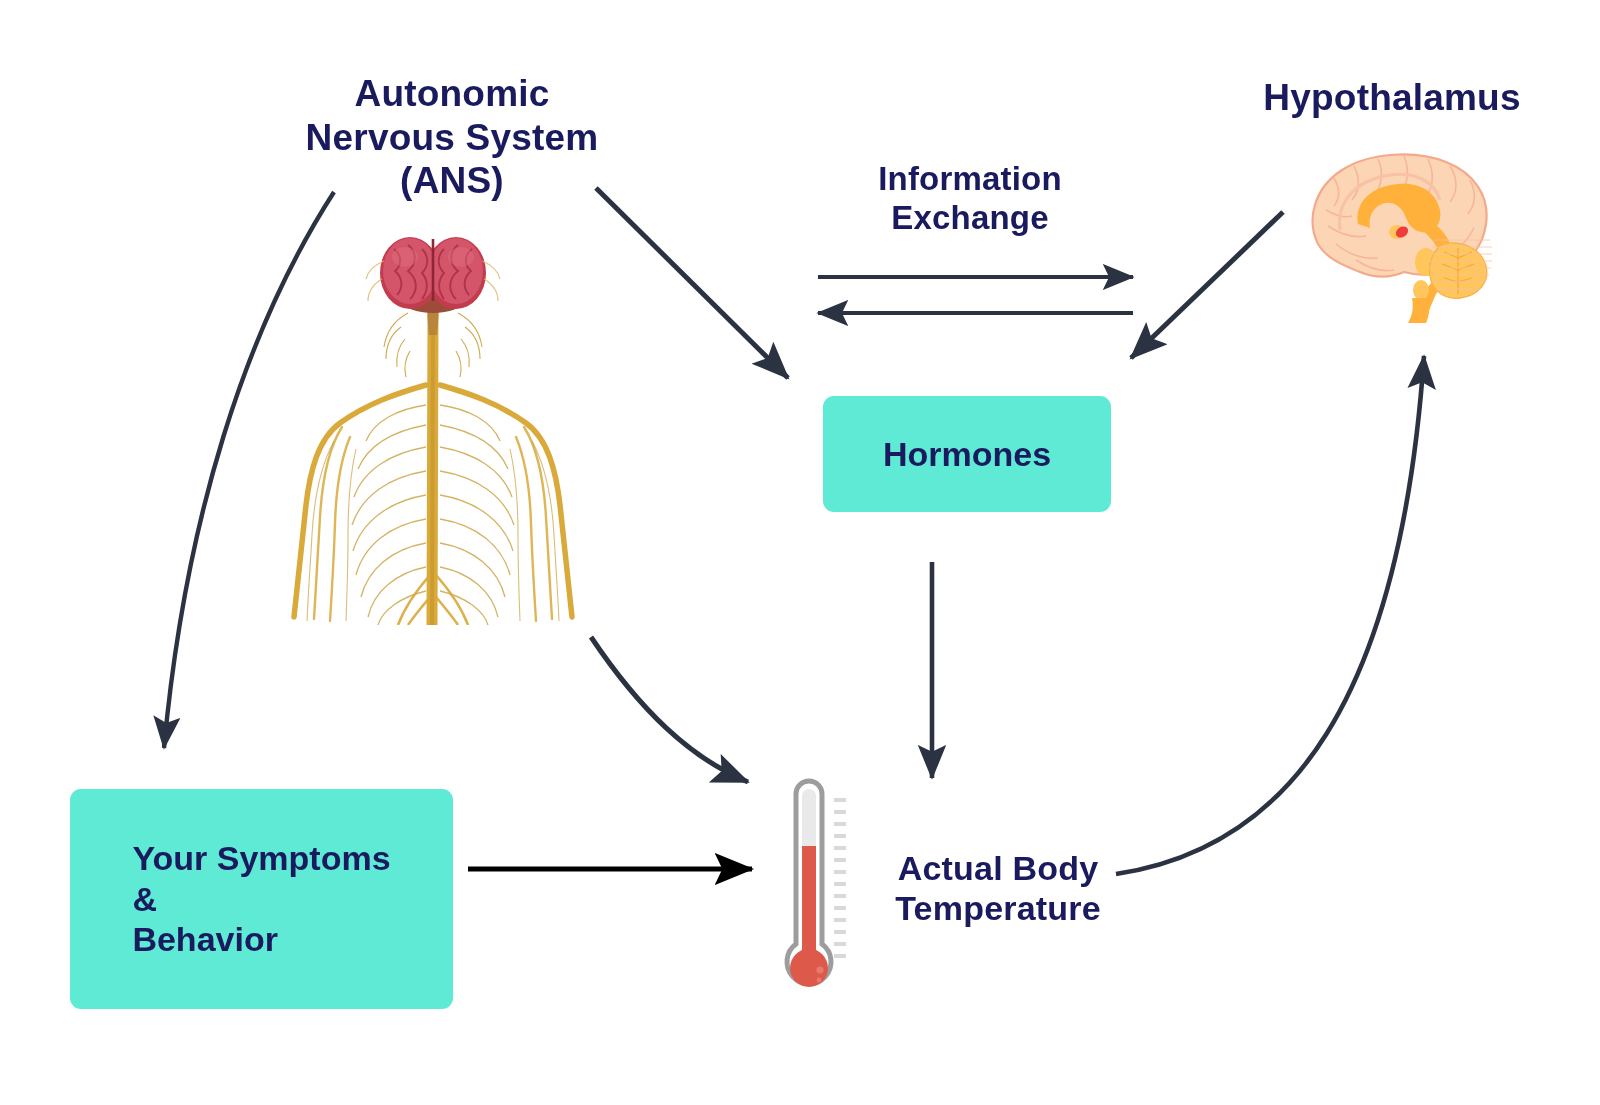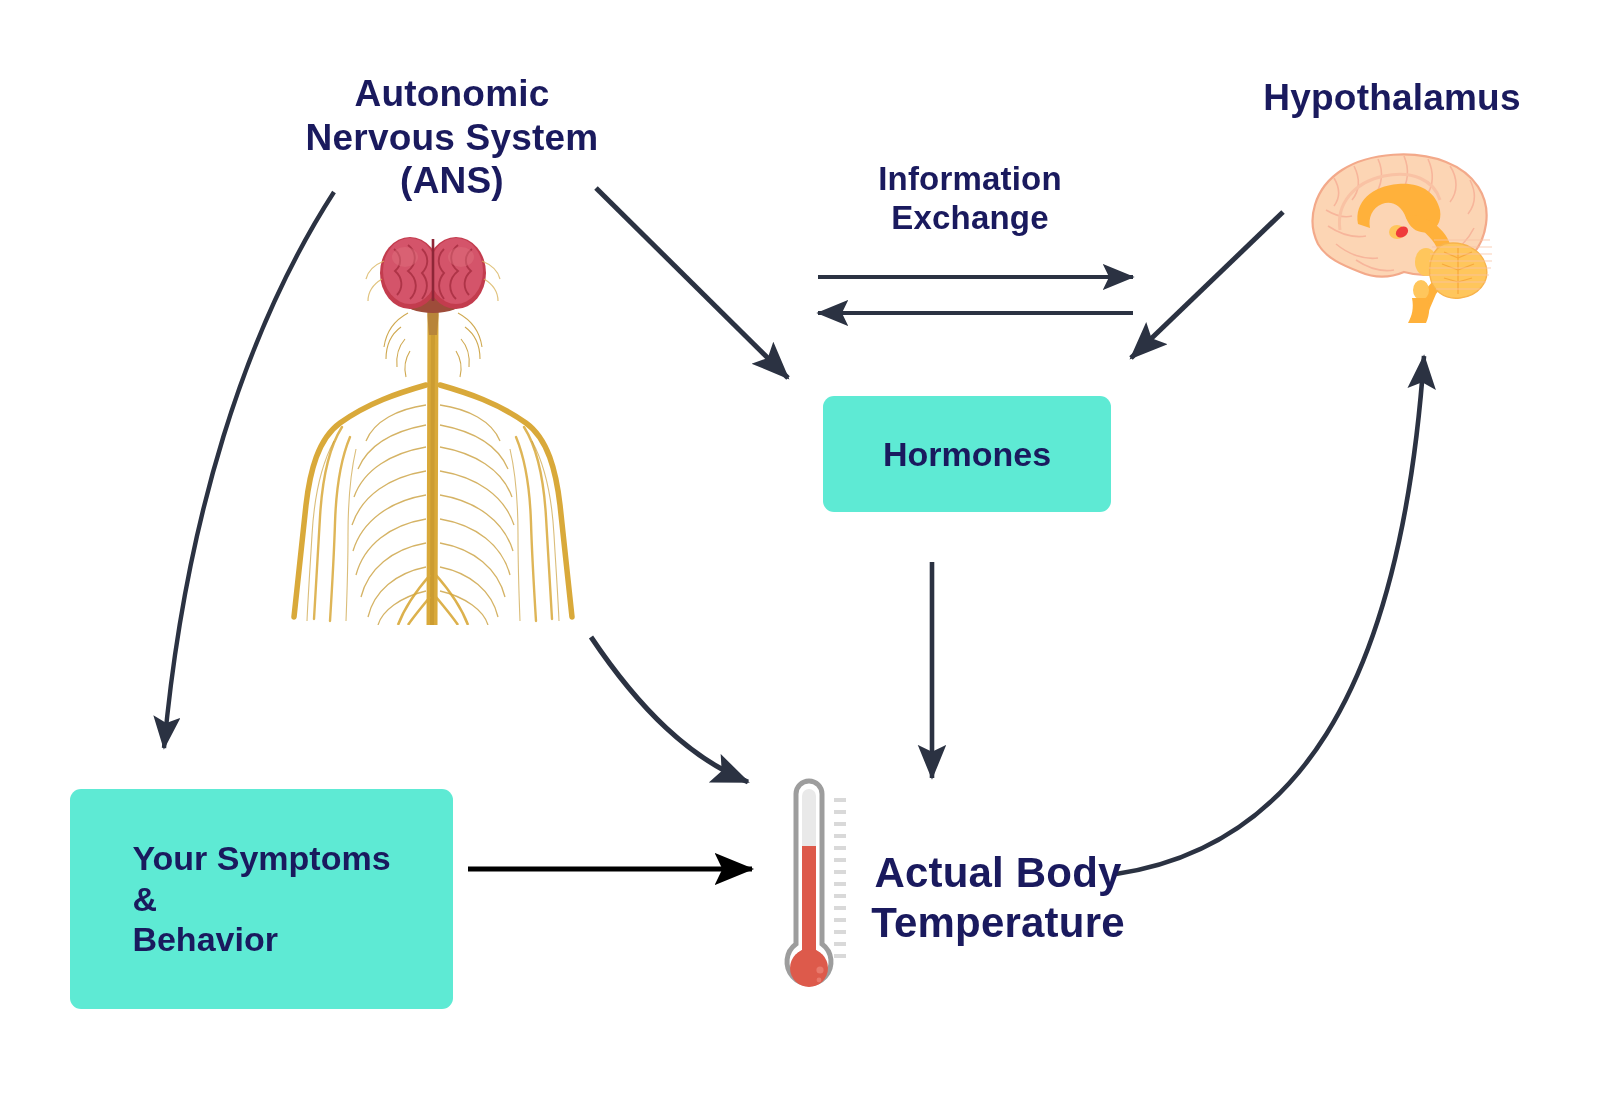--- a/index.html
+++ b/index.html
@@ -17,21 +17,21 @@
     text-align:center;
     line-height:1.18;
     letter-spacing:0.2px;
     white-space:pre-line;
   }
 
   
   #lbl-ans{left:262px;top:72px;width:380px;font-size:37px;}
   #lbl-hypo{left:1212px;top:76px;width:360px;font-size:37px;}
   #lbl-info{left:800px;top:160px;width:340px;font-size:33px;}
-  #lbl-abt{left:848px;top:848px;width:300px;font-size:42px;text-align:center;}
+  #lbl-abt{left:848px;top:848px;width:300px;font-size:34px;text-align:center;}
 
   
   .cyanbox{
     position:absolute;
     background:#5eead4;
     border-radius:11px;
     display:flex;align-items:center;justify-content:center;
     color:#1a1a5e;font-weight:bold;text-align:left;
     line-height:1.2;white-space:pre-line;
   }

